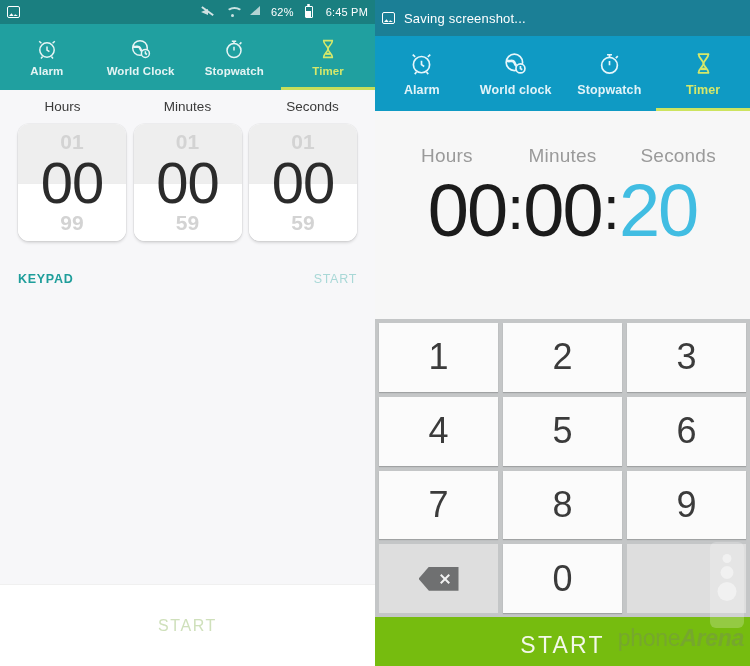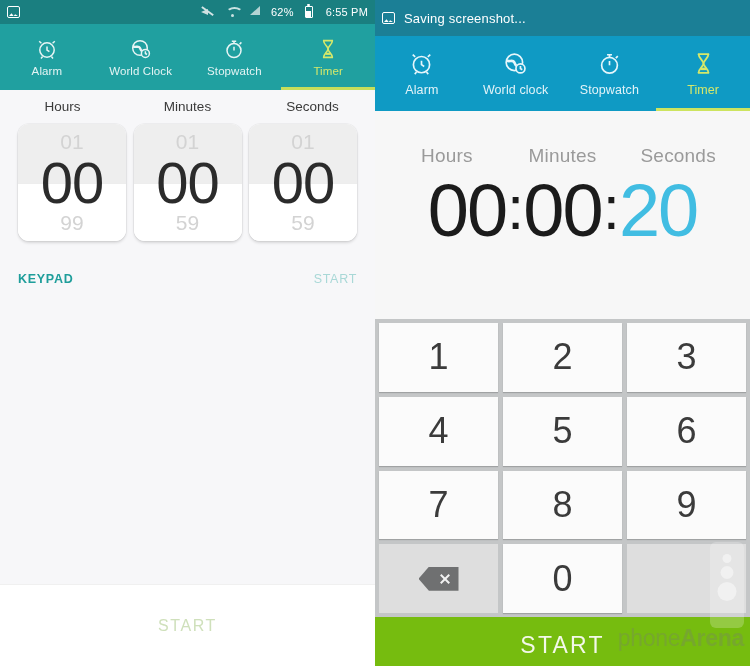--- a/index.html
+++ b/index.html
@@ -94,21 +94,21 @@
   }
   .ico-battery::before{
     content:"";position:absolute;left:1.6px;top:-2.6px;width:3px;height:2px;background:#ffffff;border-radius:1px;
   }
   .ico-battery::after{
     content:"";position:absolute;left:0.5px;right:0.5px;bottom:0.5px;height:60%;background:#ffffff;
   }
   .sb-time{ margin-left:2px; }
 
   
-  .tabbar { display: flex; position: relative; }
+  .tabbar { display: flex; position: relative; font-weight: bold; }
   .tabbar-left  { background: #20a0a0; height: 66px; }
   .tabbar-right { background: #0f9ac4; height: 75px; }
 
   .tab {
     flex: 1 1 0;
     display: flex;
     flex-direction: column;
     align-items: center;
     justify-content: center;
     position: relative;
@@ -166,20 +166,21 @@
   }
   .flipcard .split {
     position: absolute; left: 0; right: 0; top: 50%;
     height: 1px; background: rgba(0,0,0,.07);
     z-index: 4;
   }
   .flipcard .prev-val, .flipcard .next-val {
     position: absolute; left:0; right:0; text-align:center;
     font-size: 21px; color: #d3d3d3; z-index: 3;
     font-family: "Liberation Sans", sans-serif;
+    font-weight: bold;
   }
   .flipcard .prev-val { top: 6px; }
   .flipcard .next-val { bottom: 6px; }
   .flipcard .cur-val {
     position: absolute; left:0; right:0; top:50%;
     transform: translateY(-50%);
     text-align:center;
     font-size: 58px; line-height: 1;
     color: #2b2b2b; z-index: 5;
     letter-spacing: -1px;
@@ -277,21 +278,21 @@
   .watermark {
     position: absolute; right: 6px; bottom: 22px;
     z-index: 40; pointer-events: none;
     display: flex; align-items: flex-end;
   }
   .wm-text {
     font-size: 23px; color: rgba(120,120,120,.30);
     letter-spacing: -.3px;
     white-space: nowrap;
   }
-  .wm-text b { font-weight: bold; }
+  .wm-text b { font-weight: bold; font-style: italic; }
   .wm-logo {
     position: absolute; right: 6px; bottom: 46px;
     width: 34px; height: 86px;
     background: rgba(255,255,255,.22);
     border-radius: 6px;
     z-index: 39; pointer-events: none;
   }
   .wm-logo i {
     position: absolute; left: 50%; transform: translateX(-50%);
     background: rgba(255,255,255,.45); border-radius: 50%; display:block;
@@ -309,21 +310,21 @@
 
     <div class="statusbar statusbar-left">
       <span class="sb-img-icon"></span>
       <span class="sb-spacer"></span>
       <span class="sb-right-group">
         <span class="ico-mute"></span>
         <span class="ico-wifi"></span>
         <span class="ico-signal"></span>
         <span class="sb-battery-pct">62%</span>
         <span class="ico-battery"></span>
-        <span class="sb-time">6:55 PM</span>
+        <span class="sb-time">6:45 PM</span>
       </span>
     </div>
 
     <div class="tabbar tabbar-left">
       <div class="tab">
         <span class="tab-icon">
           <svg viewBox="0 0 24 24" width="24" height="24" fill="none" stroke="#e7f5f5" stroke-width="1.5">
             <circle cx="12" cy="13" r="7.2"></circle>
               <path d="M12 9.6V13l2.4 1.6"></path>
             <path d="M6.4 6.2 4.2 4.2M17.6 6.2l2.2-2M7.6 19.6 6 21.4M16.4 19.6l1.6 1.8"></path>

